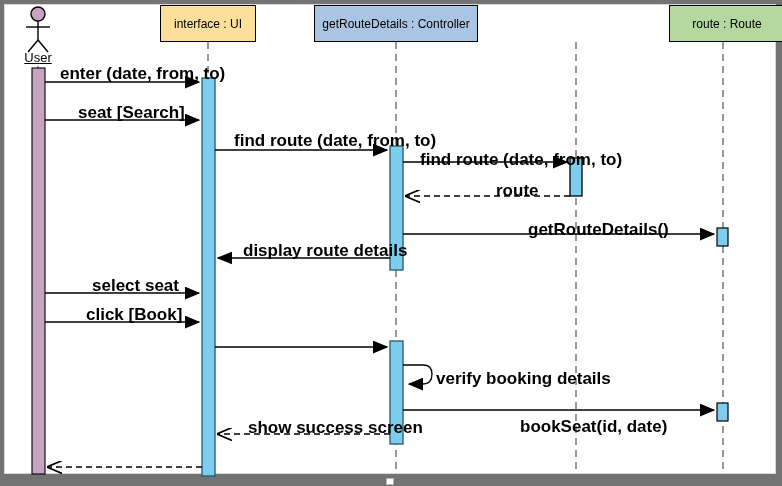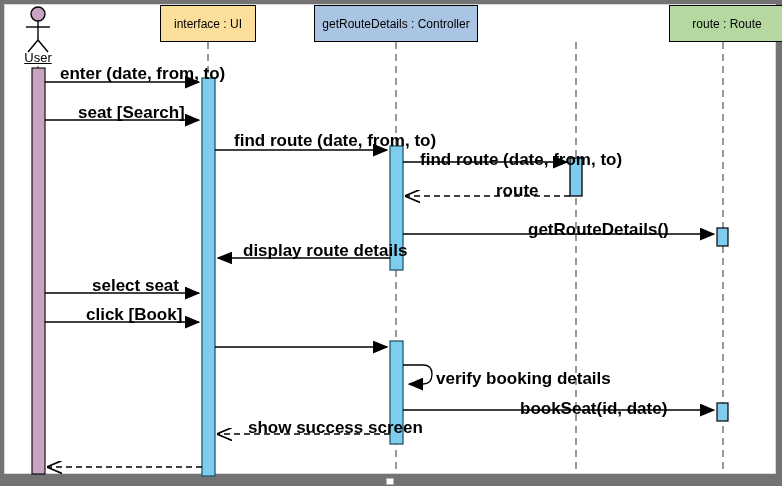--- a/index.html
+++ b/index.html
@@ -151,17 +151,17 @@
   <div class="msg-label" style="left:60px; top:64px;">enter (date, from, to)</div>
   <div class="msg-label" style="left:78px; top:103px;">seat [Search]</div>
   <div class="msg-label" style="left:234px; top:131px;">find route (date, from, to)</div>
   <div class="msg-label" style="left:420px; top:150px;">find route (date, from, to)</div>
   <div class="msg-label" style="left:460px; top:181px;margin-left:36px;">route</div>
   <div class="msg-label" style="left:528px; top:220px;">getRouteDetails()</div>
   <div class="msg-label" style="left:243px; top:241px;">display route details</div>
   <div class="msg-label" style="left:92px; top:276px;">select seat</div>
   <div class="msg-label" style="left:86px; top:305px;text-align:center;">click [Book]</div>
   <div class="msg-label" style="left:436px; top:369px;">verify booking details</div>
-  <div class="msg-label" style="left:520px; top:399px;">bookSeat(id, date)</div>
+  <div class="msg-label" style="left:520px; top:417px;">bookSeat(id, date)</div>
   <div class="msg-label" style="left:248px; top:418px;">show success screen</div>
 
   <div id="bottom-handle"></div>
 </div>
 
 </body></html>

